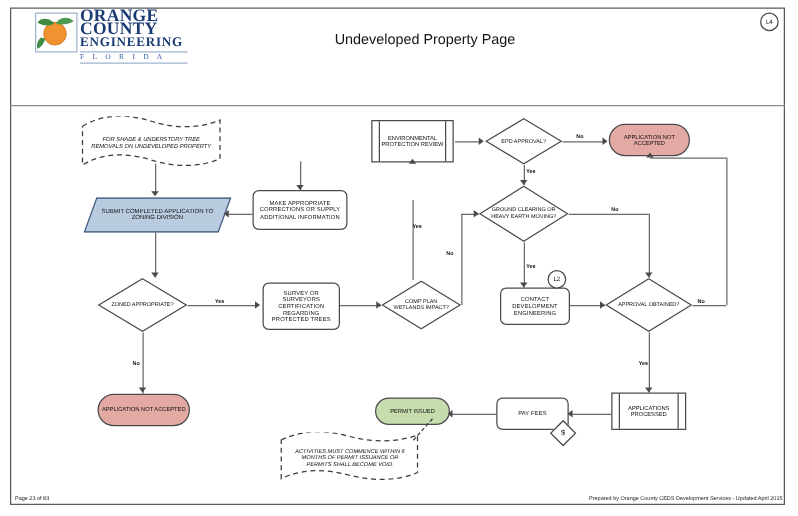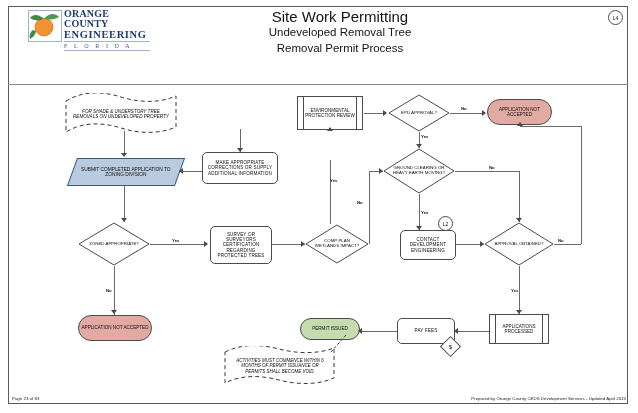--- a/index.html
+++ b/index.html
@@ -5,21 +5,21 @@
   html,body{margin:0;padding:0;background:#ffffff;}
   body{width:638px;height:413px;font-family:"Liberation Sans",sans-serif;position:relative;overflow:hidden;}
   #page{position:absolute;left:0;top:0;width:638px;height:413px;background:#fff;}
   .frame{position:absolute;left:8px;top:6px;width:620px;height:398px;border:1px solid #5a5a5a;box-sizing:border-box;}
   .inner-line{position:absolute;left:8px;top:84px;width:620px;height:0;border-top:1px solid #8a8a8a;}
 
   
   .logo{position:absolute;left:28px;top:10px;width:120px;height:34px;}
   .logo-badge{position:absolute;left:0;top:0;width:34px;height:32px;border:1px solid #9fb4d0;box-sizing:border-box;background:#fff;}
   .logo-text{position:absolute;left:36px;top:-1px;width:86px;}
-  .logo-l1{font-family:"Liberation Serif",serif;font-weight:bold;font-size:10px;color:#1b3b73;letter-spacing:.2px;line-height:10px;}
+  .logo-l1{font-family:"Liberation Serif",serif;font-weight:bold;font-size:14px;color:#1b3b73;letter-spacing:.2px;line-height:10px;}
   .logo-l2{font-family:"Liberation Serif",serif;font-weight:bold;font-size:10.5px;color:#1b3b73;letter-spacing:.6px;line-height:11px;}
   .logo-l3{font-family:"Liberation Serif",serif;font-size:6px;color:#3b5ea8;letter-spacing:2.6px;line-height:8px;border-top:1px solid #9fb4d0;border-bottom:1px solid #9fb4d0;margin-top:1px;}
 
   
   .title{position:absolute;left:200px;top:8px;width:280px;text-align:center;font-size:15px;color:#151515;}
   .subtitle1{position:absolute;left:200px;top:26px;width:280px;text-align:center;font-size:11.5px;color:#151515;}
   .subtitle2{position:absolute;left:200px;top:42px;width:280px;text-align:center;font-size:11.5px;color:#151515;}
 
   
   .node{position:absolute;box-sizing:border-box;display:flex;align-items:center;justify-content:center;text-align:center;color:#111;}
@@ -84,23 +84,21 @@
         <path d="M4 19 C1 21, 0 25, 1 28 C5 26, 7 22, 7 20 Z" fill="#3f8a45"></path>
       </svg>
     </div>
     <div class="logo-text">
       <div class="logo-l1">ORANGE COUNTY</div>
       <div class="logo-l2">ENGINEERING</div>
       <div class="logo-l3">F L O R I D A</div>
     </div>
   </div>
 
-  <div class="title">Site Work Permitting</div>
-  <div class="subtitle1">Undeveloped Removal Tree</div>
-  <div class="subtitle2">Removal Permit Process</div>
+  <div class="subtitle1">Undeveloped Property Page</div>
 
   <div class="conn" style="left:608px;top:10px;width:13px;height:13px;">
     <span>L4</span>
   </div>
 
   <div class="wave" style="left:62px;top:93px;width:118px;height:42px;">
     <svg width="118" height="42" viewBox="0 0 118 42" preserveAspectRatio="none">
       <path d="M4 8 C20 -2, 40 -2, 59 4 C78 10, 98 10, 114 3 L114 34 C98 41, 78 41, 59 35 C40 29, 20 29, 4 39 Z" fill="#ffffff" stroke="#3a3a3a" stroke-width="1" stroke-dasharray="4,3"></path>
     </svg>
     <div class="txt">FOR SHADE &amp; UNDERSTORY TREE REMOVALS ON UNDEVELOPED PROPERTY</div>

